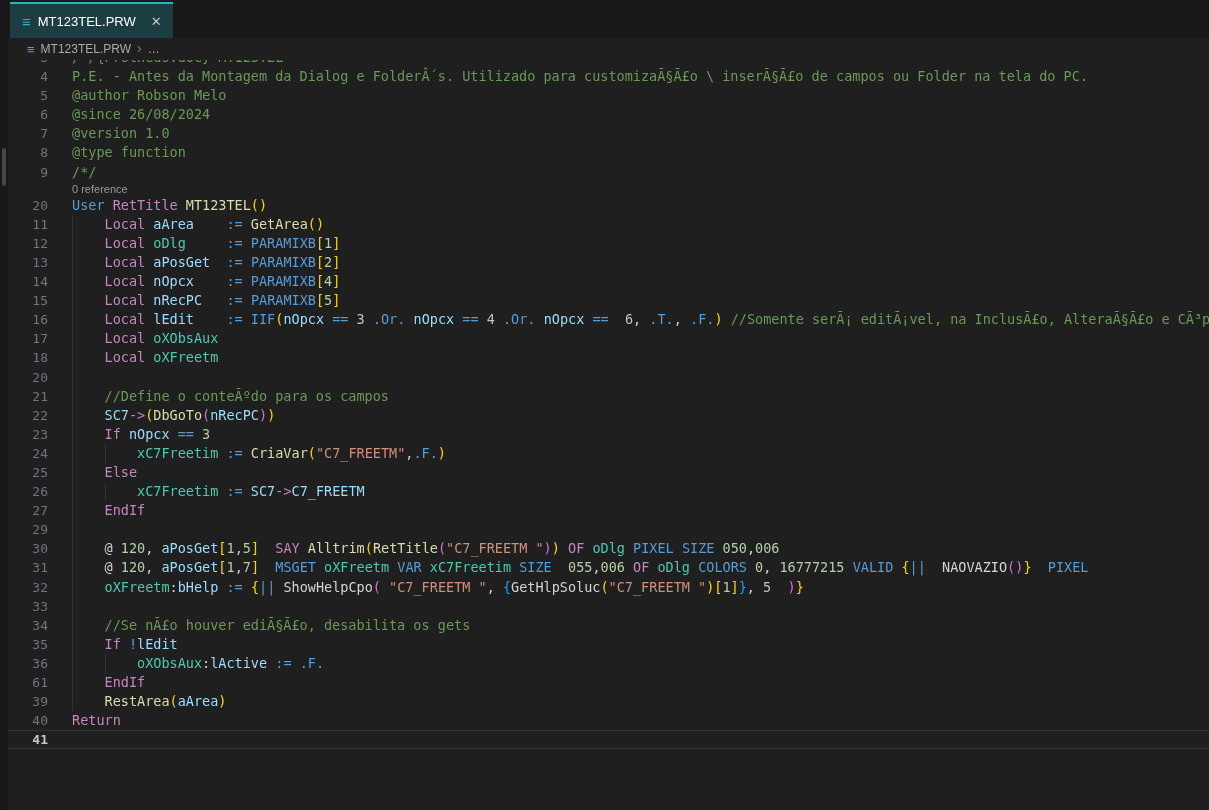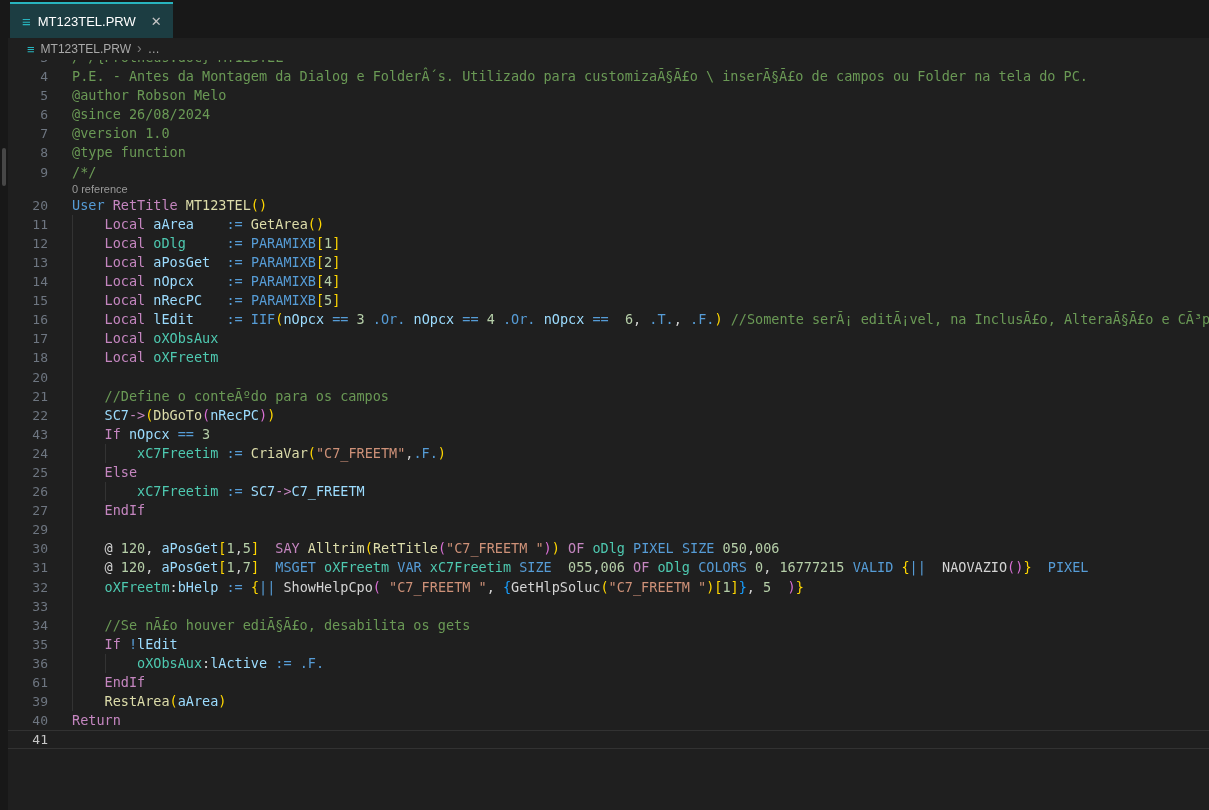--- a/index.html
+++ b/index.html
@@ -47,21 +47,21 @@
   .editor{position:absolute;top:60px;left:0;right:0;bottom:0;overflow:hidden;}
   .lines{margin-top:-12px;font-family:"DejaVu Sans Mono",monospace;font-size:13.5px;}
   .line{position:relative;height:19.1px;line-height:19.1px;white-space:pre;display:flex;}
   .line .ln{flex:0 0 48px;width:48px;text-align:right;color:var(--lineNum);font-size:13px;}
   .line .code{position:relative;margin-left:24px;flex:1;}
   .guide{position:absolute;top:0;height:100%;width:1px;background:var(--guide);}
   .codelens{
     height:14px;line-height:14px;margin-left:72px;
     font-family:"Liberation Sans",sans-serif;font-size:11px;color:var(--lens);
   }
-  .line.current{box-shadow:inset 0 1px 0 #323232, inset 0 -1px 0 #323232;}
+  .line.current{box-shadow:inset 0 1px 0 #323232, inset 0 -1px 0 #323232;font-weight:bold;}
   .line.current .ln{color:var(--lineNumActive);}
 
   .c-cm{color:var(--cm);} .c-kw{color:var(--kw);} .c-bl{color:var(--bl);text-align:right;}
   .c-var{color:var(--var);} .c-obj{color:var(--obj);} .c-fn{color:var(--fn);}
   .c-wh{color:var(--wh);} .c-str{color:var(--str);} .c-num{color:var(--num);}
   .c-b1{color:var(--b1);} .c-b2{color:var(--b2);} .c-b3{color:var(--b3);}
 </style>
 </head>
 <body>
 
@@ -101,21 +101,21 @@
         <div class="line"><span class="ln">12</span><span class="code"><i class="guide" style="left: 0px;"></i><span class="c-wh">    </span><span class="c-kw">Local</span><span class="c-wh"> </span><span class="c-obj">oDlg</span><span class="c-wh">     </span><span class="c-bl">:=</span><span class="c-wh"> </span><span class="c-bl">PARAMIXB</span><span class="c-b1">[</span><span class="c-num">1</span><span class="c-b1">]</span></span></div>
         <div class="line"><span class="ln">13</span><span class="code"><i class="guide" style="left: 0px;"></i><span class="c-wh">    </span><span class="c-kw">Local</span><span class="c-wh"> </span><span class="c-var">aPosGet</span><span class="c-wh">  </span><span class="c-bl">:=</span><span class="c-wh"> </span><span class="c-bl">PARAMIXB</span><span class="c-b1">[</span><span class="c-num">2</span><span class="c-b1">]</span></span></div>
         <div class="line"><span class="ln">14</span><span class="code"><i class="guide" style="left: 0px;"></i><span class="c-wh">    </span><span class="c-kw">Local</span><span class="c-wh"> </span><span class="c-var">nOpcx</span><span class="c-wh">    </span><span class="c-bl">:=</span><span class="c-wh"> </span><span class="c-bl">PARAMIXB</span><span class="c-b1">[</span><span class="c-num">4</span><span class="c-b1">]</span></span></div>
         <div class="line"><span class="ln">15</span><span class="code"><i class="guide" style="left: 0px;"></i><span class="c-wh">    </span><span class="c-kw">Local</span><span class="c-wh"> </span><span class="c-var">nRecPC</span><span class="c-wh">   </span><span class="c-bl">:=</span><span class="c-wh"> </span><span class="c-bl">PARAMIXB</span><span class="c-b1">[</span><span class="c-num">5</span><span class="c-b1">]</span></span></div>
         <div class="line"><span class="ln">16</span><span class="code"><i class="guide" style="left: 0px;"></i><span class="c-wh">    </span><span class="c-kw">Local</span><span class="c-wh"> </span><span class="c-var">lEdit</span><span class="c-wh">    </span><span class="c-bl">:=</span><span class="c-wh"> </span><span class="c-bl">IIF</span><span class="c-b1">(</span><span class="c-var">nOpcx</span><span class="c-wh"> </span><span class="c-bl">==</span><span class="c-wh"> </span><span class="c-num">3</span><span class="c-wh"> </span><span class="c-bl">.Or.</span><span class="c-wh"> </span><span class="c-var">nOpcx</span><span class="c-wh"> </span><span class="c-bl">==</span><span class="c-wh"> </span><span class="c-num">4</span><span class="c-wh"> </span><span class="c-bl">.Or.</span><span class="c-wh"> </span><span class="c-var">nOpcx</span><span class="c-wh"> </span><span class="c-bl">==</span><span class="c-wh">  </span><span class="c-num">6</span><span class="c-wh">, </span><span class="c-bl">.T.</span><span class="c-wh">, </span><span class="c-bl">.F.</span><span class="c-b1">)</span><span class="c-wh"> </span><span class="c-cm">//Somente serÃ¡ editÃ¡vel, na InclusÃ£o, AlteraÃ§Ã£o e CÃ³pia</span></span></div>
         <div class="line"><span class="ln">17</span><span class="code"><i class="guide" style="left: 0px;"></i><span class="c-wh">    </span><span class="c-kw">Local</span><span class="c-wh"> </span><span class="c-obj">oXObsAux</span></span></div>
         <div class="line"><span class="ln">18</span><span class="code"><i class="guide" style="left: 0px;"></i><span class="c-wh">    </span><span class="c-kw">Local</span><span class="c-wh"> </span><span class="c-obj">oXFreetm</span></span></div>
         <div class="line"><span class="ln">20</span><span class="code"><i class="guide" style="left: 0px;"></i></span></div>
         <div class="line"><span class="ln">21</span><span class="code"><i class="guide" style="left: 0px;"></i><span class="c-wh">    </span><span class="c-cm">//Define o conteÃºdo para os campos</span></span></div>
         <div class="line"><span class="ln">22</span><span class="code"><i class="guide" style="left: 0px;"></i><span class="c-wh">    </span><span class="c-var">SC7</span><span class="c-kw">-&gt;</span><span class="c-b1">(</span><span class="c-fn">DbGoTo</span><span class="c-b2">(</span><span class="c-var">nRecPC</span><span class="c-b2">)</span><span class="c-b1">)</span></span></div>
-        <div class="line"><span class="ln">43</span><span class="code"><i class="guide" style="left: 0px;"></i><span class="c-wh">    </span><span class="c-kw">If</span><span class="c-wh"> </span><span class="c-var">nOpcx</span><span class="c-wh"> </span><span class="c-bl">==</span><span class="c-wh"> </span><span class="c-num">3</span></span></div>
+        <div class="line"><span class="ln">23</span><span class="code"><i class="guide" style="left: 0px;"></i><span class="c-wh">    </span><span class="c-kw">If</span><span class="c-wh"> </span><span class="c-var">nOpcx</span><span class="c-wh"> </span><span class="c-bl">==</span><span class="c-wh"> </span><span class="c-num">3</span></span></div>
         <div class="line"><span class="ln">24</span><span class="code"><i class="guide" style="left: 0px;"></i><i class="guide" style="left: 32.5px;"></i><span class="c-wh">        </span><span class="c-obj">xC7Freetim</span><span class="c-wh"> </span><span class="c-bl">:=</span><span class="c-wh"> </span><span class="c-fn">CriaVar</span><span class="c-b1">(</span><span class="c-str">"C7_FREETM"</span><span class="c-wh">,</span><span class="c-bl">.F.</span><span class="c-b1">)</span></span></div>
         <div class="line"><span class="ln">25</span><span class="code"><i class="guide" style="left: 0px;"></i><span class="c-wh">    </span><span class="c-kw">Else</span></span></div>
         <div class="line"><span class="ln">26</span><span class="code"><i class="guide" style="left: 0px;"></i><i class="guide" style="left: 32.5px;"></i><span class="c-wh">        </span><span class="c-obj">xC7Freetim</span><span class="c-wh"> </span><span class="c-bl">:=</span><span class="c-wh"> </span><span class="c-var">SC7</span><span class="c-kw">-&gt;</span><span class="c-var">C7_FREETM</span></span></div>
         <div class="line"><span class="ln">27</span><span class="code"><i class="guide" style="left: 0px;"></i><span class="c-wh">    </span><span class="c-kw">EndIf</span></span></div>
         <div class="line"><span class="ln">29</span><span class="code"><i class="guide" style="left: 0px;"></i></span></div>
         <div class="line"><span class="ln">30</span><span class="code"><i class="guide" style="left: 0px;"></i><span class="c-wh">    @ </span><span class="c-num">120</span><span class="c-wh">, </span><span class="c-var">aPosGet</span><span class="c-b1">[</span><span class="c-num">1</span><span class="c-wh">,</span><span class="c-num">5</span><span class="c-b1">]</span><span class="c-wh">  </span><span class="c-kw">SAY</span><span class="c-wh"> </span><span class="c-fn">Alltrim</span><span class="c-b1">(</span><span class="c-fn">RetTitle</span><span class="c-b2">(</span><span class="c-str">"C7_FREETM "</span><span class="c-b2">)</span><span class="c-b1">)</span><span class="c-wh"> </span><span class="c-kw">OF</span><span class="c-wh"> </span><span class="c-obj">oDlg</span><span class="c-wh"> </span><span class="c-bl">PIXEL</span><span class="c-wh"> </span><span class="c-bl">SIZE</span><span class="c-wh"> </span><span class="c-num">050</span><span class="c-wh">,</span><span class="c-num">006</span></span></div>
         <div class="line"><span class="ln">31</span><span class="code"><i class="guide" style="left: 0px;"></i><span class="c-wh">    @ </span><span class="c-num">120</span><span class="c-wh">, </span><span class="c-var">aPosGet</span><span class="c-b1">[</span><span class="c-num">1</span><span class="c-wh">,</span><span class="c-num">7</span><span class="c-b1">]</span><span class="c-wh">  </span><span class="c-bl">MSGET</span><span class="c-wh"> </span><span class="c-obj">oXFreetm</span><span class="c-wh"> </span><span class="c-bl">VAR</span><span class="c-wh"> </span><span class="c-obj">xC7Freetim</span><span class="c-wh"> </span><span class="c-bl">SIZE</span><span class="c-wh">  </span><span class="c-num">055</span><span class="c-wh">,</span><span class="c-num">006</span><span class="c-wh"> </span><span class="c-kw">OF</span><span class="c-wh"> </span><span class="c-obj">oDlg</span><span class="c-wh"> </span><span class="c-bl">COLORS</span><span class="c-wh"> </span><span class="c-num">0</span><span class="c-wh">, </span><span class="c-num">16777215</span><span class="c-wh"> </span><span class="c-bl">VALID</span><span class="c-wh"> </span><span class="c-b1">{</span><span class="c-bl">||</span><span class="c-wh">  </span><span class="c-wh">NAOVAZIO</span><span class="c-b2">()</span><span class="c-b1">}</span><span class="c-wh">  </span><span class="c-bl">PIXEL</span></span></div>
         <div class="line"><span class="ln">32</span><span class="code"><i class="guide" style="left: 0px;"></i><span class="c-wh">    </span><span class="c-obj">oXFreetm</span><span class="c-wh">:</span><span class="c-var">bHelp</span><span class="c-wh"> </span><span class="c-bl">:=</span><span class="c-wh"> </span><span class="c-b1">{</span><span class="c-bl">||</span><span class="c-wh"> </span><span class="c-wh">ShowHelpCpo</span><span class="c-b2">(</span><span class="c-wh"> </span><span class="c-str">"C7_FREETM "</span><span class="c-wh">, </span><span class="c-b3">{</span><span class="c-wh">GetHlpSoluc</span><span class="c-b1">(</span><span class="c-str">"C7_FREETM "</span><span class="c-b1">)[</span><span class="c-num">1</span><span class="c-b1">]</span><span class="c-b3">}</span><span class="c-wh">, </span><span class="c-num">5</span><span class="c-wh">  </span><span class="c-b2">)</span><span class="c-b1">}</span></span></div>
         <div class="line"><span class="ln">33</span><span class="code"><i class="guide" style="left: 0px;"></i></span></div>
         <div class="line"><span class="ln">34</span><span class="code"><i class="guide" style="left: 0px;"></i><span class="c-wh">    </span><span class="c-cm">//Se nÃ£o houver ediÃ§Ã£o, desabilita os gets</span></span></div>

